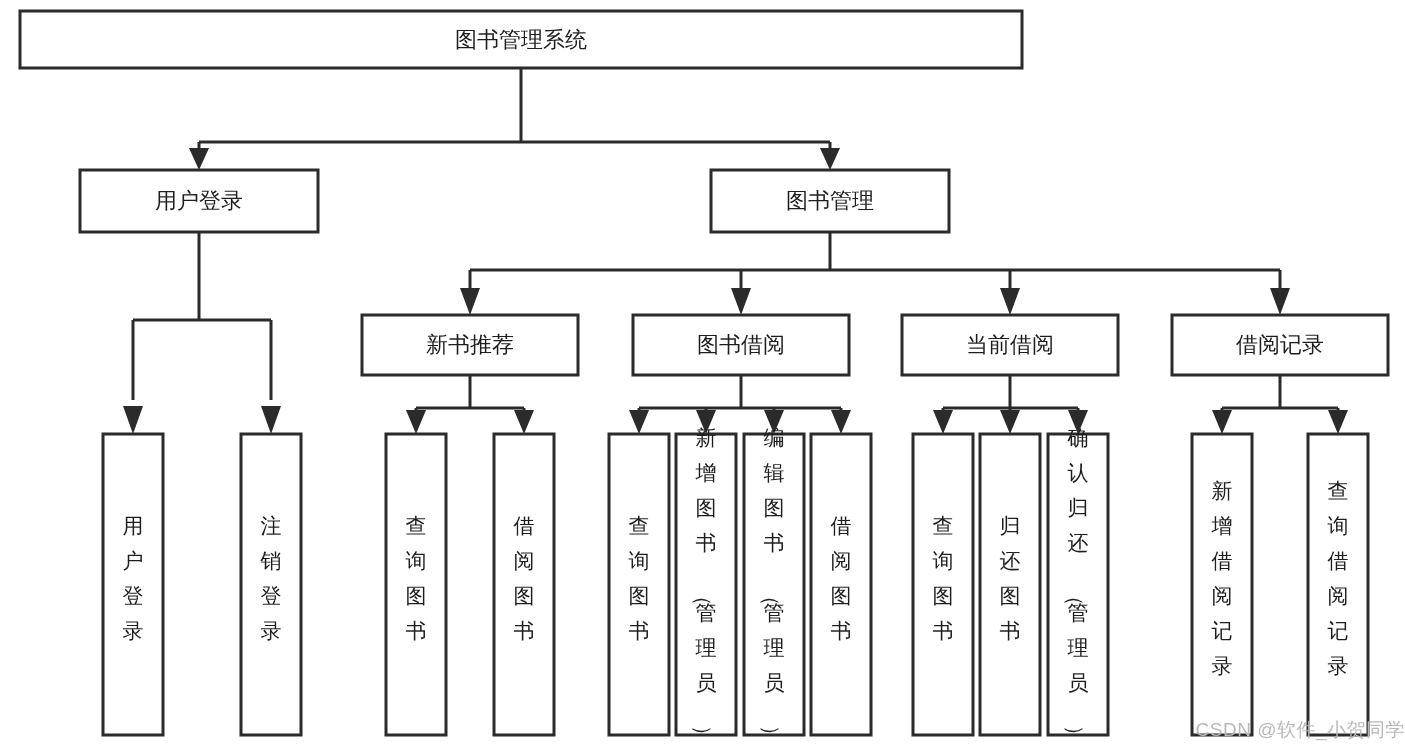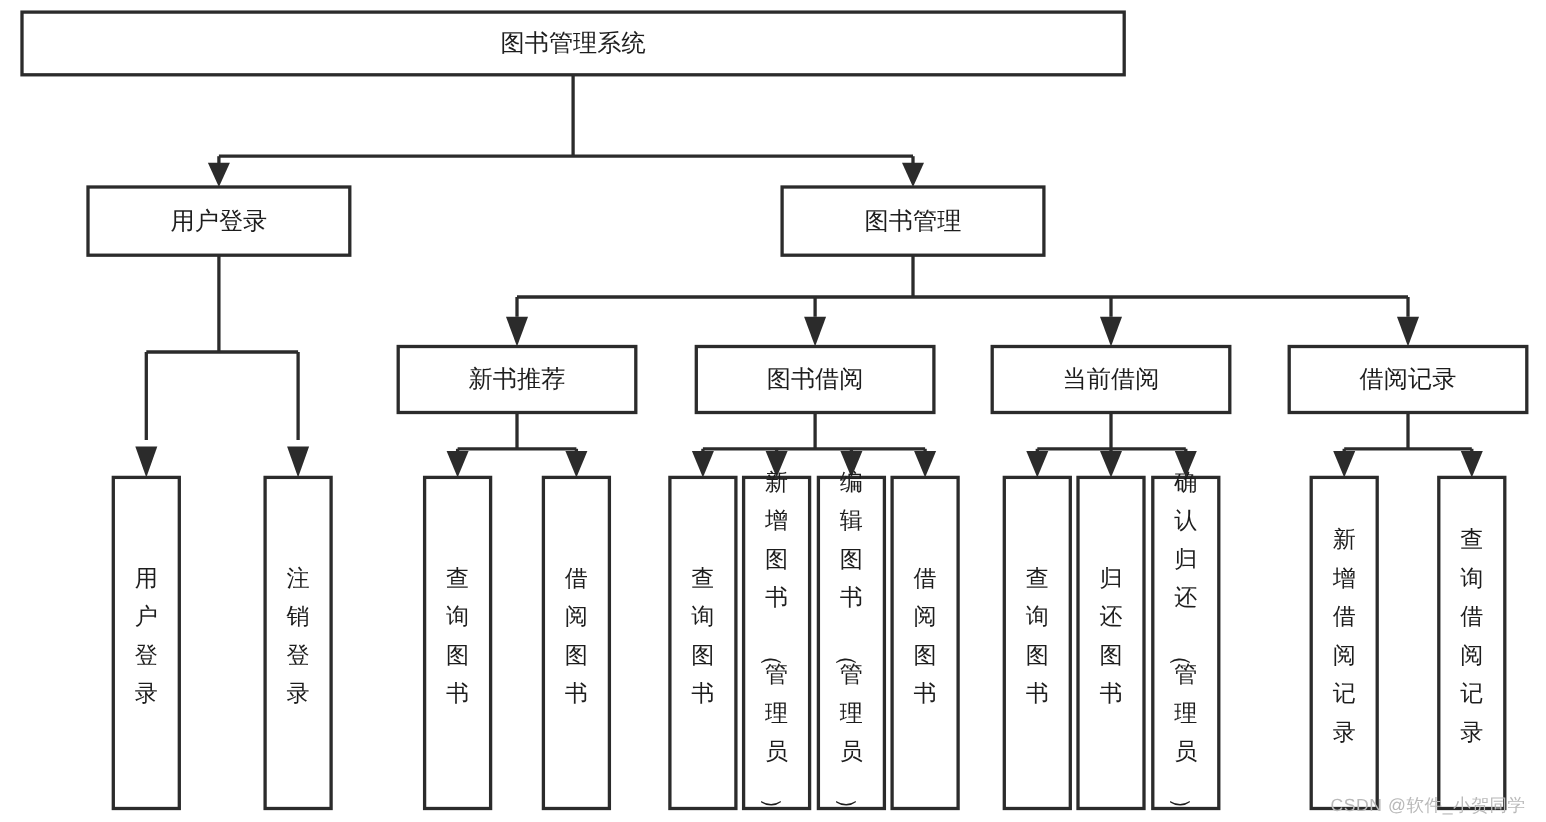--- a/index.html
+++ b/index.html
@@ -42,24 +42,24 @@
   .connector {
     stroke: #2b2b2b;
     stroke-width: 3;
     fill: none;
   }
   .arrow-head {
     fill: #2b2b2b;
   }
   .watermark {
     position: absolute;
-    right: 18px;
+    right: 0;
     bottom: 4px;
     font-family: "Liberation Sans", "DejaVu Sans", sans-serif;
-    font-size: 16px;
+    font-size: 19px;
     color: #b9b9b9;
     letter-spacing: 0.5px;
     white-space: nowrap;
     user-select: none;
   }
 </style>
 </head>
 <body>
 
 <svg id="diagram" viewBox="0 0 1405 747" xmlns="http://www.w3.org/2000/svg">

